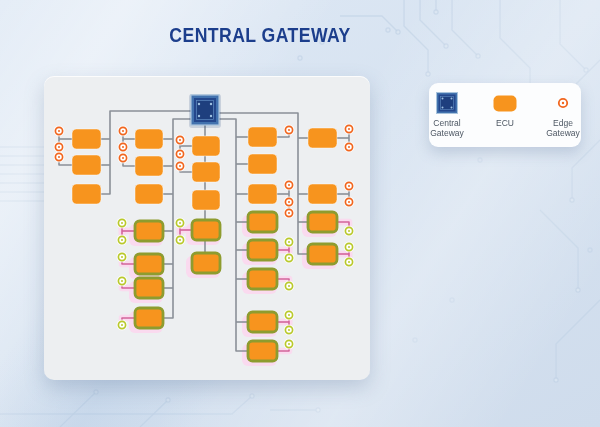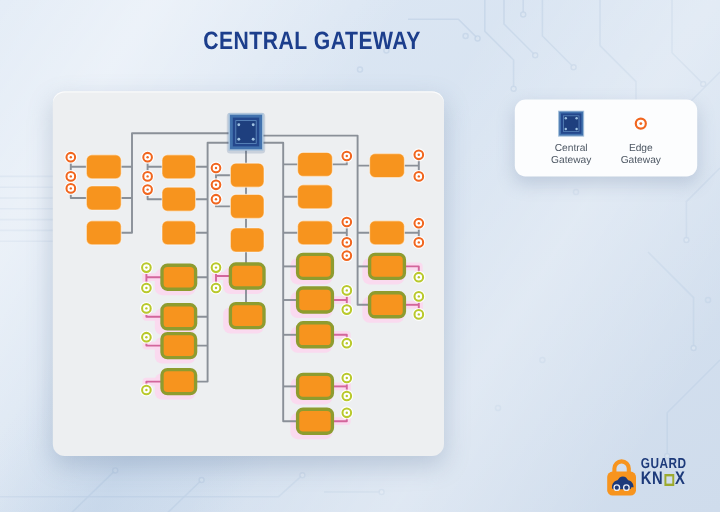--- a/index.html
+++ b/index.html
@@ -358,41 +358,31 @@
           <circle cx="6.5" cy="6.5" r="1" fill="#9fc2e2"></circle>
           <circle cx="15.5" cy="6.5" r="1" fill="#9fc2e2"></circle>
           <circle cx="6.5" cy="15.5" r="1" fill="#9fc2e2"></circle>
           <circle cx="15.5" cy="15.5" r="1" fill="#9fc2e2"></circle>
         </svg>
       </div>
       <div class="legend-label">Central Gateway</div>
     </div>
     <div class="legend-item">
       <div class="legend-icon-box">
+        <svg width="24" height="17" viewBox="0 0 24 17">
+          <rect x="0.5" y="0.5" width="23" height="16" rx="5" fill="#f7941e"></rect>
+        </svg>
+      </div>
+      <div class="legend-label">ECU</div>
+    </div>
+    <div class="legend-item">
+      <div class="legend-icon-box">
         <svg width="12" height="12" viewBox="0 0 12 12">
           <circle cx="6" cy="6" r="4.2" fill="#ffffff" stroke="#f1661f" stroke-width="1.8"></circle>
           <circle cx="6" cy="6" r="1.2" fill="#f1661f"></circle>
         </svg>
       </div>
       <div class="legend-label">Edge Gateway</div>
     </div>
   </div>
 
-  <div class="logo">
-    <svg width="26" height="34" viewBox="0 0 26 34">
-      <path d="M7,14 V10.5 a6,6 0 0 1 12,0 V14" fill="none" stroke="#f7941e" stroke-width="3.4"></path>
-      <rect x="1" y="13" width="24" height="20" rx="4.5" fill="#f7941e"></rect>
-      <path d="M5,26 c0,-3.4 2.2,-5.4 4.6,-5.8 l1.8,-2.2 c1.3,-1.1 4,-1.1 5.3,0 l1.8,2.2 c2.4,0.4 4.5,2.4 4.5,5.8 z" fill="#1d3a7a"></path>
-      <rect x="5" y="24.4" width="16" height="3.4" rx="1.6" fill="#1d3a7a"></rect>
-      <circle cx="9" cy="26.4" r="2.3" fill="#1d3a7a" stroke="#e8ecf4" stroke-width="1.1"></circle>
-      <circle cx="17" cy="26.4" r="2.3" fill="#1d3a7a" stroke="#e8ecf4" stroke-width="1.1"></circle>
-    </svg>
-    <div class="logo-text">
-      <span class="logo-line1">GUARD</span>
-      <span class="logo-line2">
-          <span>KN</span>
-          <span class="logo-o-square"></span>
-          <span>X</span>
-        </span>
-    </div>
-  </div>
 
 </div>
 
 </body></html>

